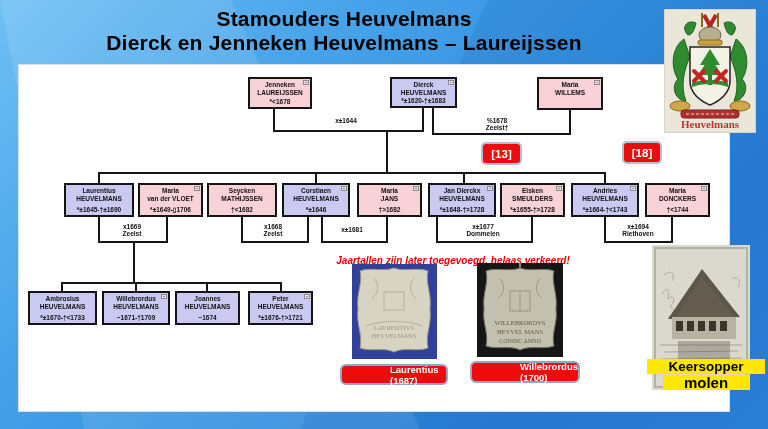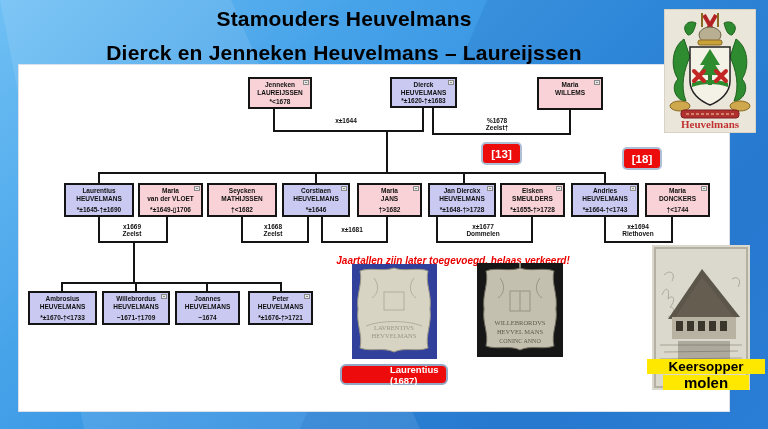--- a/index.html
+++ b/index.html
@@ -6,21 +6,21 @@
   body{font-family:"Liberation Sans",sans-serif;}
   #stage{position:relative;width:768px;height:429px;overflow:hidden;
     background:linear-gradient(135deg,#6fc0f4 0%,#47a3e9 30%,#3390e0 55%,#2a80d6 78%,#2f86dd 100%);}
   .streak{position:absolute;pointer-events:none;}
   .streak.s1{left:0;top:0;width:420px;height:429px;background:rgba(255,255,255,.10);
     clip-path:polygon(0 0,55% 0,100% 100%,20% 100%);}
   .streak.s2{left:300px;top:0;width:468px;height:429px;background:rgba(10,60,150,.10);
     clip-path:polygon(40% 0,100% 0,100% 100%,0 100%);}
   .title{position:absolute;left:0;width:688px;text-align:center;color:#000;font-weight:bold;letter-spacing:.2px;}
   .title.t1{top:7px;font-size:21px;}
-  .title.t2{top:31px;font-size:21px;margin-top:10px;}
+  .title.t2{top:31px;font-size:21px;}
   #panel{position:absolute;left:18px;top:64px;width:712px;height:348px;background:#ffffff;
     border:1px solid #d9e0ec;box-sizing:border-box;}
   #connectors{position:absolute;left:0;top:0;width:768px;height:429px;pointer-events:none;}
   .person{position:absolute;border:2px solid #141414;box-sizing:border-box;display:flex;
     flex-direction:column;align-items:center;padding:2px 1px 2px 1px;text-align:center;
     font-weight:bold;color:#111;cursor:pointer;}
   .person.blue{background:#c9c9f2;}
   .person.pink{background:#f8d2d6;}
   .person .ln{font-size:6.5px;line-height:7.5px;white-space:nowrap;}
   .person .dates{font-size:6.5px;line-height:7px;margin-top:auto;white-space:nowrap;}
@@ -255,21 +255,21 @@
         <div>x±1677</div>
         <div>Dommelen</div>
       </div>
       <div class="mlabel" style="left: 638px; top: 230px;">
         <div>x±1694</div>
         <div>Riethoven</div>
       </div>
     </div>
   <div id="badges-layer">
       <div class="badge" style="left: 481px; top: 142px; width: 41px; height: 23px;">[13]</div>
-      <div class="badge" style="left: 622px; top: 147px; width: 40px; height: 23px;">[18]</div>
+      <div class="badge" style="left: 622px; top: 141px; width: 40px; height: 23px;">[18]</div>
     </div>
 
   <div class="warning">Jaartallen zijn later toegevoegd, helaas verkeerd!</div>
 
   <svg class="seal-photo" style="left:352px;top:264px" width="85" height="95" viewBox="0 0 85 95">
     <rect x="0" y="0" width="85" height="95" fill="#31409b"></rect>
     <path d="M42,4 C52,8 66,3 76,7 C73,19 80,30 78,45 C80,60 73,71 76,84 C66,88 52,83 42,88 C32,83 18,88 8,84 C11,71 4,60 6,45 C4,30 11,19 8,7 C18,3 32,8 42,4 Z" fill="#d8d4c4" stroke="#9a9686" stroke-width="1"></path>
     <g stroke="#8e8a7a" fill="none" stroke-width="1" opacity="0.5">
       <path d="M22,14 C28,22 26,30 20,34"></path>
       <path d="M62,14 C56,22 58,30 64,34"></path>
@@ -289,20 +289,21 @@
       <path d="M63,15 C57,23 59,31 65,35"></path>
       <rect x="33" y="28" width="20" height="20"></rect>
       <line x1="43" y1="28" x2="43" y2="48"></line>
     </g>
     <text x="43" y="62" text-anchor="middle" font-size="6.5" fill="#5f5b4c" font-family="Liberation Serif, serif">WILLEBRORDVS</text>
     <text x="43" y="71" text-anchor="middle" font-size="6.5" fill="#5f5b4c" font-family="Liberation Serif, serif">HEVVEL MANS</text>
     <text x="43" y="80" text-anchor="middle" font-size="6" fill="#5f5b4c" font-family="Liberation Serif, serif">CONINC ANNO</text>
   </svg>
 
   <div class="seal-button" style="left:340px;top:364px;width:108px;height:21px">Laurentius (1687)</div>
+  <div class="seal-button" style="left:470px;top:361px;width:110px;height:22px">Willebrordus (1700)</div>
 
   <svg class="mill-photo" width="98" height="145" viewBox="0 0 98 145">
     <rect x="0" y="0" width="98" height="145" fill="#dbd8cd"></rect>
     <rect x="3" y="3" width="92" height="139" fill="none" stroke="#b4b0a2" stroke-width="2"></rect>
     <g stroke="#8c8776" fill="none" opacity="0.6">
       <path d="M10,50 C14,40 18,44 16,54 C22,48 24,56 18,62 C24,62 22,70 16,72"></path>
       <path d="M80,34 C86,30 90,36 86,42"></path>
       <path d="M12,30 C18,24 24,28 20,36"></path>
     </g>
     <polygon points="16,74 50,24 88,72" fill="#4e483c" opacity="0.9"></polygon>

